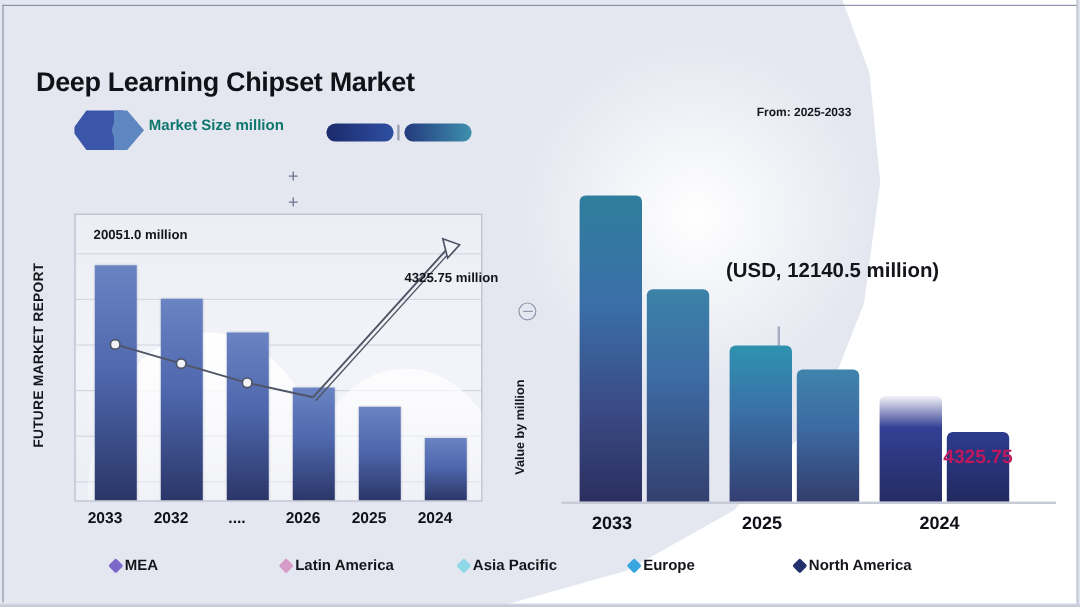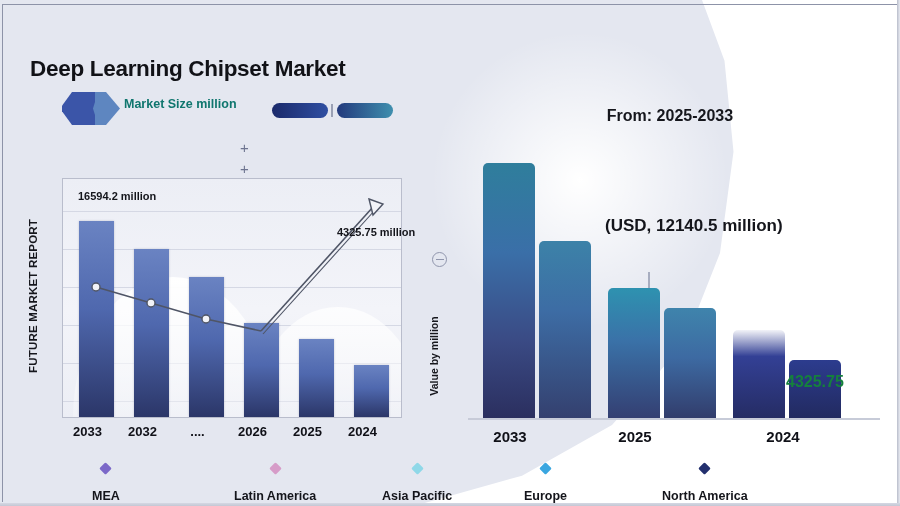--- a/index.html
+++ b/index.html
@@ -50,23 +50,23 @@
     font-size:22.5px; font-weight:bold; color:#111217;
     letter-spacing:-0.3px;
   }
   .title-right {
     position:absolute; left:455px; top:56px; width:430px;
     text-align:center;
     font-size:22.5px; font-weight:bold; color:#111217;
     letter-spacing:-0.3px;
   }
   .subtitle-right {
-    position:absolute; left:455px; top:107px; width:430px;
+    position:absolute; left:455px; top:89px; width:430px;
     text-align:center;
-    font-size:16px; font-weight:bold; color:#15161c;
+    font-size:10px; font-weight:bold; color:#15161c;
   }
 
   
   .hex-logo {
     position:absolute; left:62px; top:90px; width:66px; height:37px;
   }
   .legend-caption {
     position:absolute; left:124px; top:97px;
     font-size:12.5px; font-weight:bold; color:#0f766e;
   }
@@ -167,26 +167,26 @@
     position:absolute; left:605px; top:165px; width:250px;
     font-size:46px; font-weight:bold; color:#0d0e14;
     letter-spacing:-1px;
   }
   .cagr-unit {
     position:absolute; left:605px; top:216px; width:250px;
     font-size:17px; font-weight:bold; color:#14151b;
   }
   .value-label-r {
     position:absolute; left:786px; top:373px;
-    font-size:16px; font-weight:bold; color:#15803d;
+    font-size:16px; font-weight:bold; color:#be185d;
   }
 
   
   .legend-row { position:absolute; left:0; top:464px; width:900px; height:24px; }
-  .legend-item { position:absolute; top:0; display:flex; align-items:center; gap:16px;flex-direction:column; }
+  .legend-item { position:absolute; top:0; display:flex; align-items:center; gap:3px; }
   .diamond { width:9px; height:9px; transform:rotate(45deg); border-radius:1.5px; }
   .legend-text { font-size:12.5px; font-weight:bold; color:#14151b; }
 </style>
 </head>
 <body>
 
 <div id="root">
 
   <div class="panel-bg"></div>
   <div class="blob" style="left:430px;top:30px;width:300px;height:300px;"></div>
@@ -238,21 +238,21 @@
       <polyline points="33,108 88,124 143,140 198,152" fill="none" stroke="#4f5566" stroke-width="1.6"></polyline>
       <polyline points="198,152 310,28" fill="none" stroke="#4f5566" stroke-width="1.6"></polyline>
       <polyline points="200,155 312,31" fill="none" stroke="#4f5566" stroke-width="1.1"></polyline>
       <circle cx="33" cy="108" r="4" fill="#f2f3f8" stroke="#4f5566" stroke-width="1.4"></circle>
       <circle cx="88" cy="124" r="4" fill="#f2f3f8" stroke="#4f5566" stroke-width="1.4"></circle>
       <circle cx="143" cy="140" r="4" fill="#f2f3f8" stroke="#4f5566" stroke-width="1.4"></circle>
       <path d="M306 20 L320 25 L310 36 Z" fill="#f2f3f8" stroke="#4f5566" stroke-width="1.4"></path>
     </svg>
   </div>
 
-  <div class="note-left">16594.2 million</div>
+  <div class="note-left">20051.0 million</div>
   <div class="note-right">4325.75 million</div>
 
   <div class="xlab-l" style="left:60px;width:55px;">2033</div>
   <div class="xlab-l" style="left:115px;width:55px;">2032</div>
   <div class="xlab-l" style="left:170px;width:55px;">....</div>
   <div class="xlab-l" style="left:225px;width:55px;">2026</div>
   <div class="xlab-l" style="left:280px;width:55px;">2025</div>
   <div class="xlab-l" style="left:335px;width:55px;">2024</div>
 
   <div class="subtitle-right">From: 2025-2033</div>

